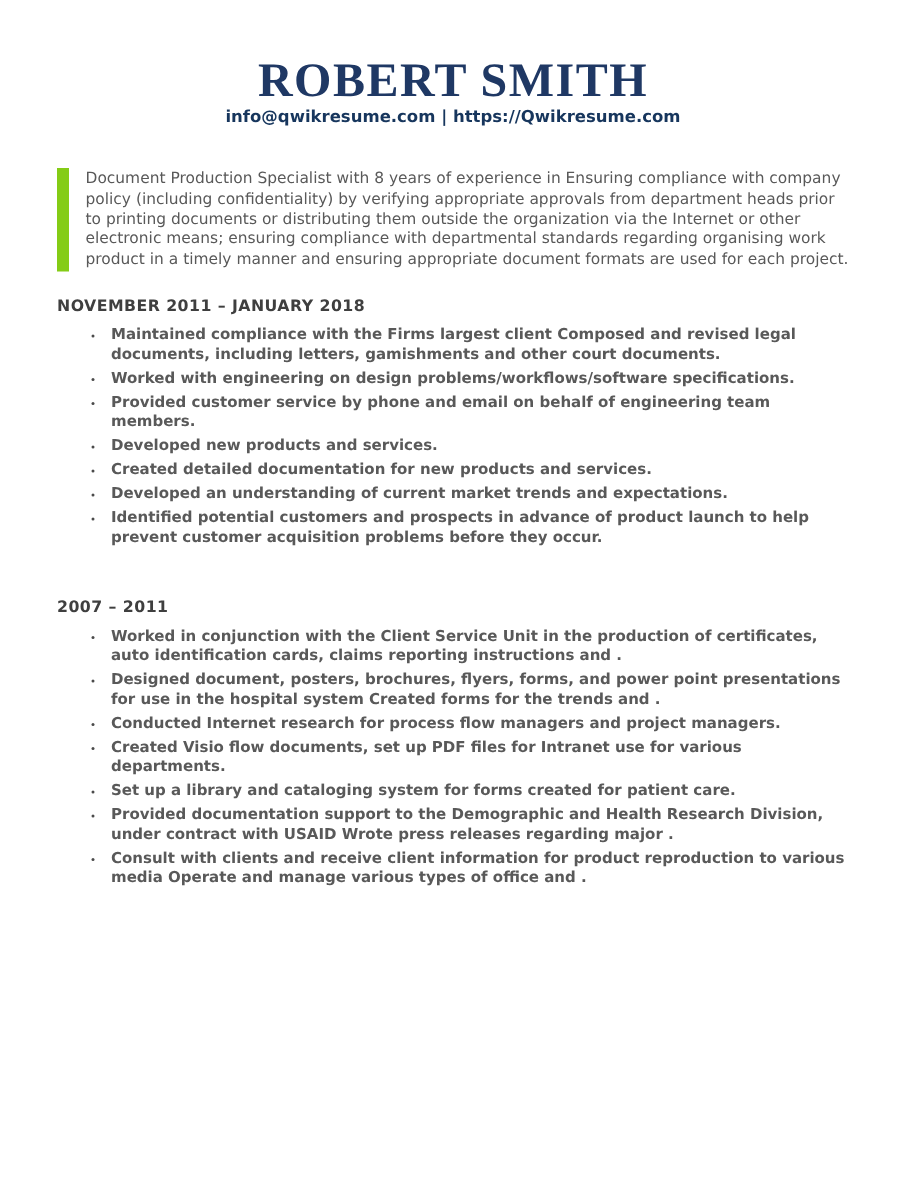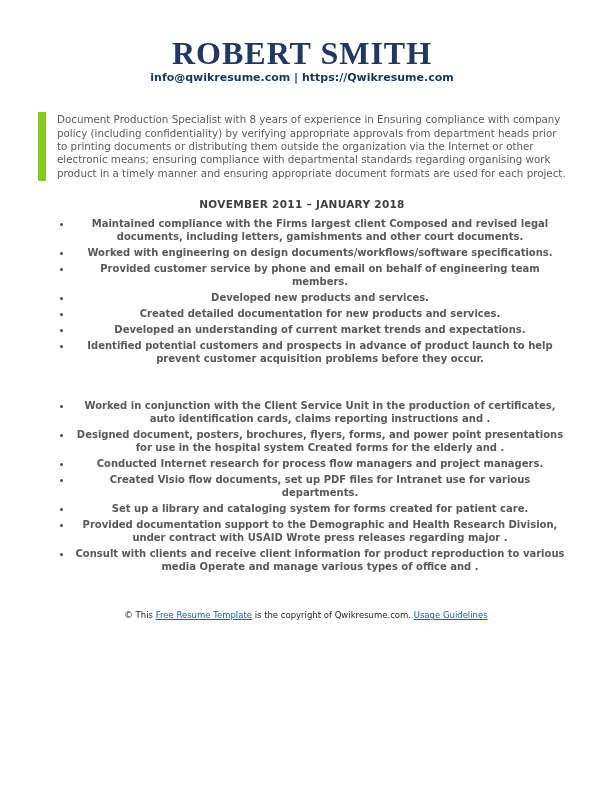--- a/index.html
+++ b/index.html
@@ -47,21 +47,21 @@
     border-left: 8px solid #84cc16;
     padding: 1px 0 1px 11px;
   }
   .summary p {
     font-size: 10.3px;
     line-height: 1.3;
     color: #595959;
     text-align: left;
   }
   
-  .job { margin-top: 17px; text-align: center; }
+  .job { margin-top: 17px; }
   .job.second { margin-top: 34px; }
   .job-dates {
     font-size: 10.5px;
     font-weight: 700;
     color: #3f3f3f;
     letter-spacing: 0.3px;
   }
   .job-role {
     font-size: 11.5px;
     font-weight: 700;
@@ -108,38 +108,36 @@
   </div>
 
   <div class="summary">
     <p>Document Production Specialist with 8 years of experience in Ensuring compliance with company policy (including confidentiality) by verifying appropriate approvals from department heads prior to printing documents or distributing them outside the organization via the Internet or other electronic means; ensuring compliance with departmental standards regarding organising work product in a timely manner and ensuring appropriate document formats are used for each project.</p>
   </div>
 
   <div class="job">
     <div class="job-dates">NOVEMBER 2011 – JANUARY 2018</div>
     <ul>
         <li>Maintained compliance with the Firms largest client Composed and revised legal documents, including letters, gamishments and other court documents.</li>
-        <li>Worked with engineering on design documents/workflows/software specifications.</li>
+        <li>Worked with engineering on design problems/workflows/software specifications.</li>
         <li>Provided customer service by phone and email on behalf of engineering team members.</li>
         <li>Developed new products and services.</li>
         <li>Created detailed documentation for new products and services.</li>
         <li>Developed an understanding of current market trends and expectations.</li>
         <li>Identified potential customers and prospects in advance of product launch to help prevent customer acquisition problems before they occur.</li>
       </ul>
   </div>
 
   <div class="job second">
+    <div class="job-dates">2007 – 2011</div>
     <ul>
         <li>Worked in conjunction with the Client Service Unit in the production of certificates, auto identification cards, claims reporting instructions and .</li>
-        <li>Designed document, posters, brochures, flyers, forms, and power point presentations for use in the hospital system Created forms for the elderly and .</li>
+        <li>Designed document, posters, brochures, flyers, forms, and power point presentations for use in the hospital system Created forms for the trends and .</li>
         <li>Conducted Internet research for process flow managers and project managers.</li>
         <li>Created Visio flow documents, set up PDF files for Intranet use for various departments.</li>
         <li>Set up a library and cataloging system for forms created for patient care.</li>
         <li>Provided documentation support to the Demographic and Health Research Division, under contract with USAID Wrote press releases regarding major .</li>
         <li>Consult with clients and receive client information for product reproduction to various media Operate and manage various types of office and .</li>
       </ul>
   </div>
 
-  <div class="footer">
-    <span>© This </span><a>Free Resume Template</a><span> is the copyright of Qwikresume.com. </span><a>Usage Guidelines</a>
-  </div>
 
 </div>
 
 </body></html>

